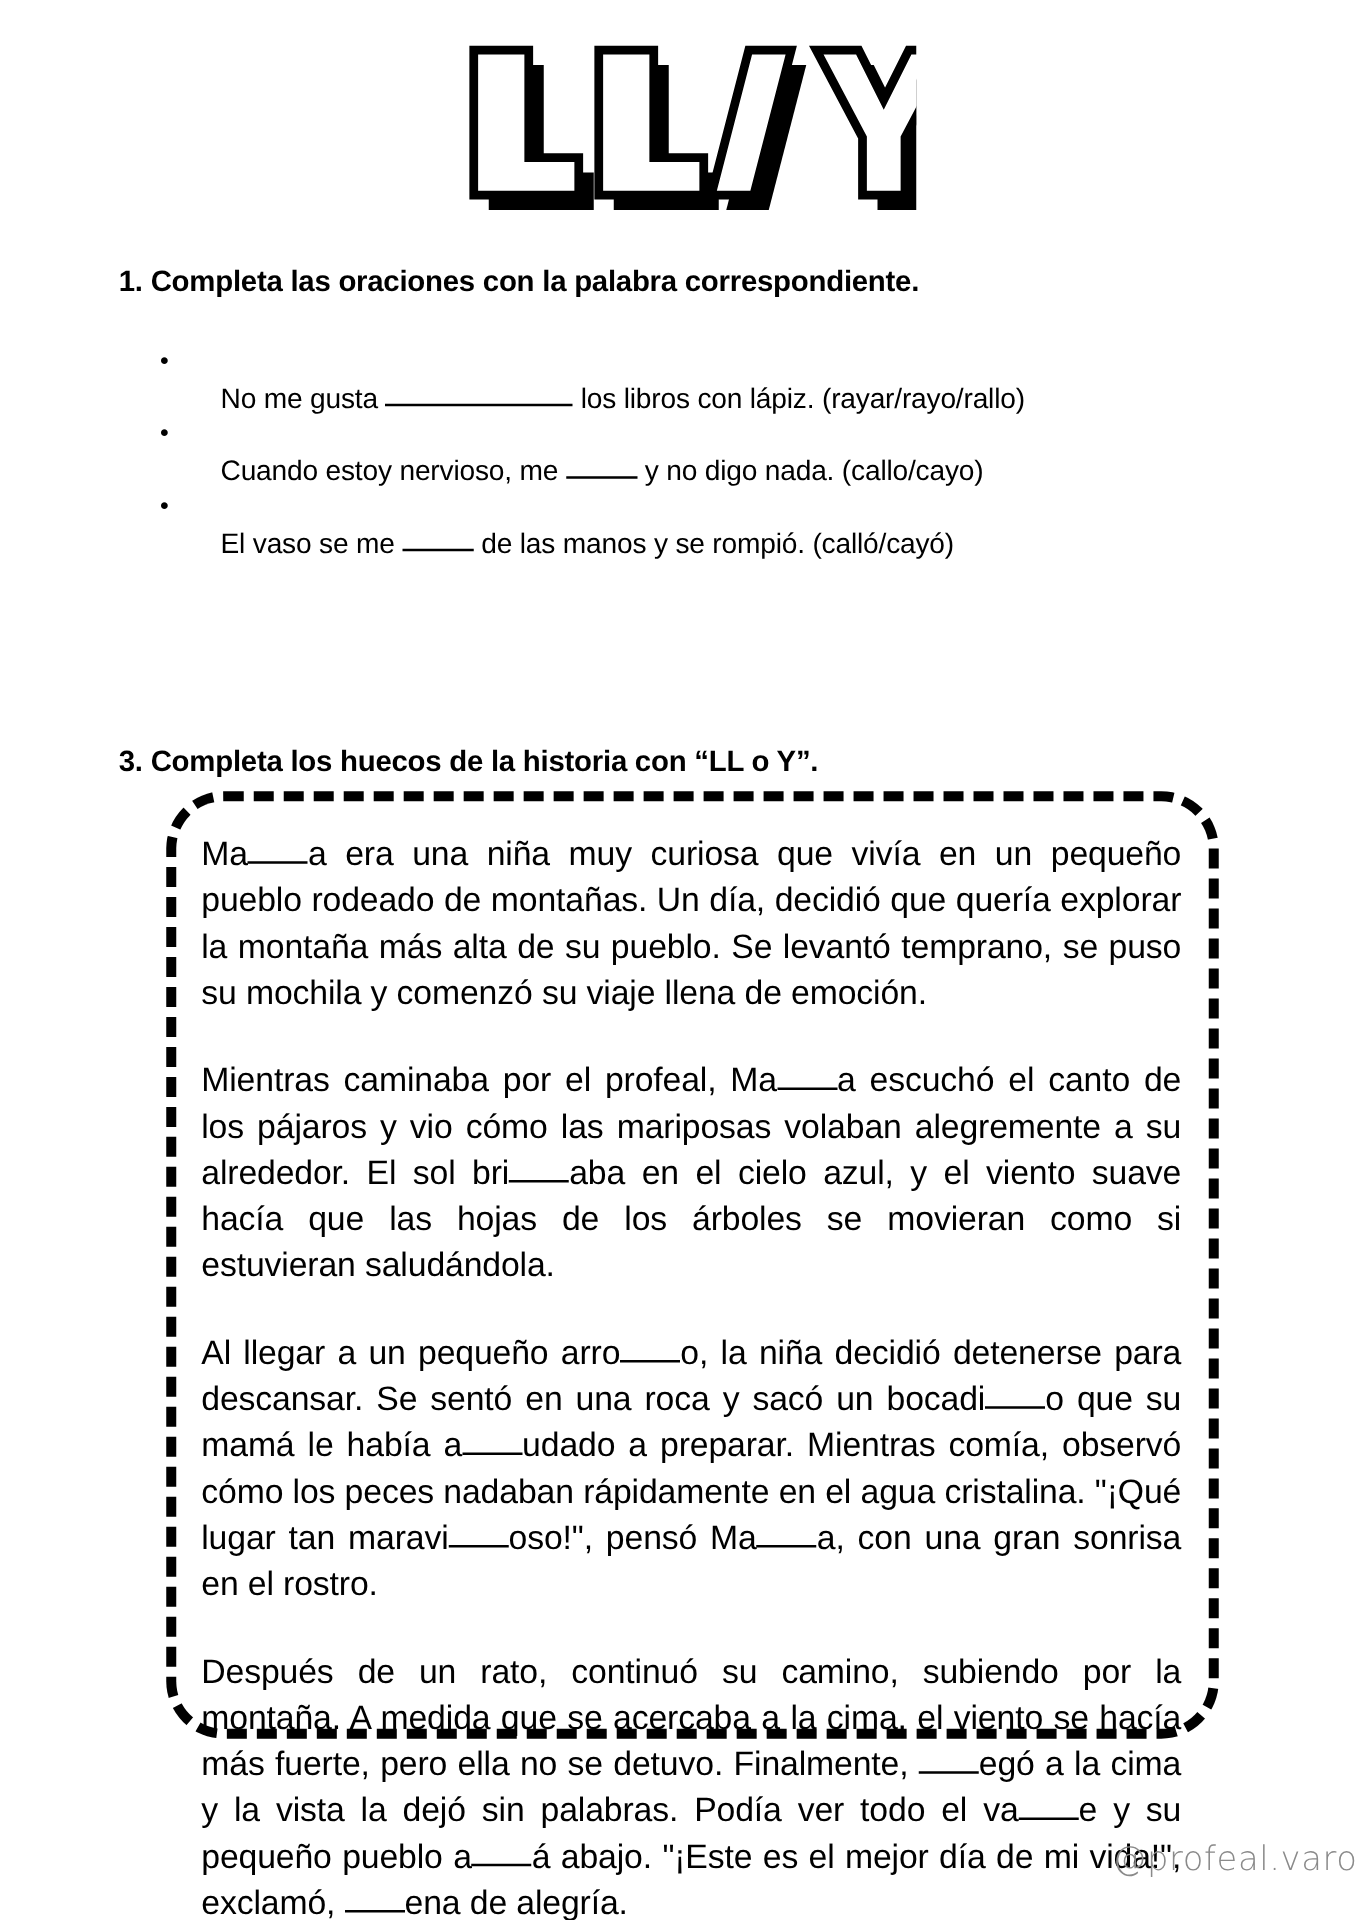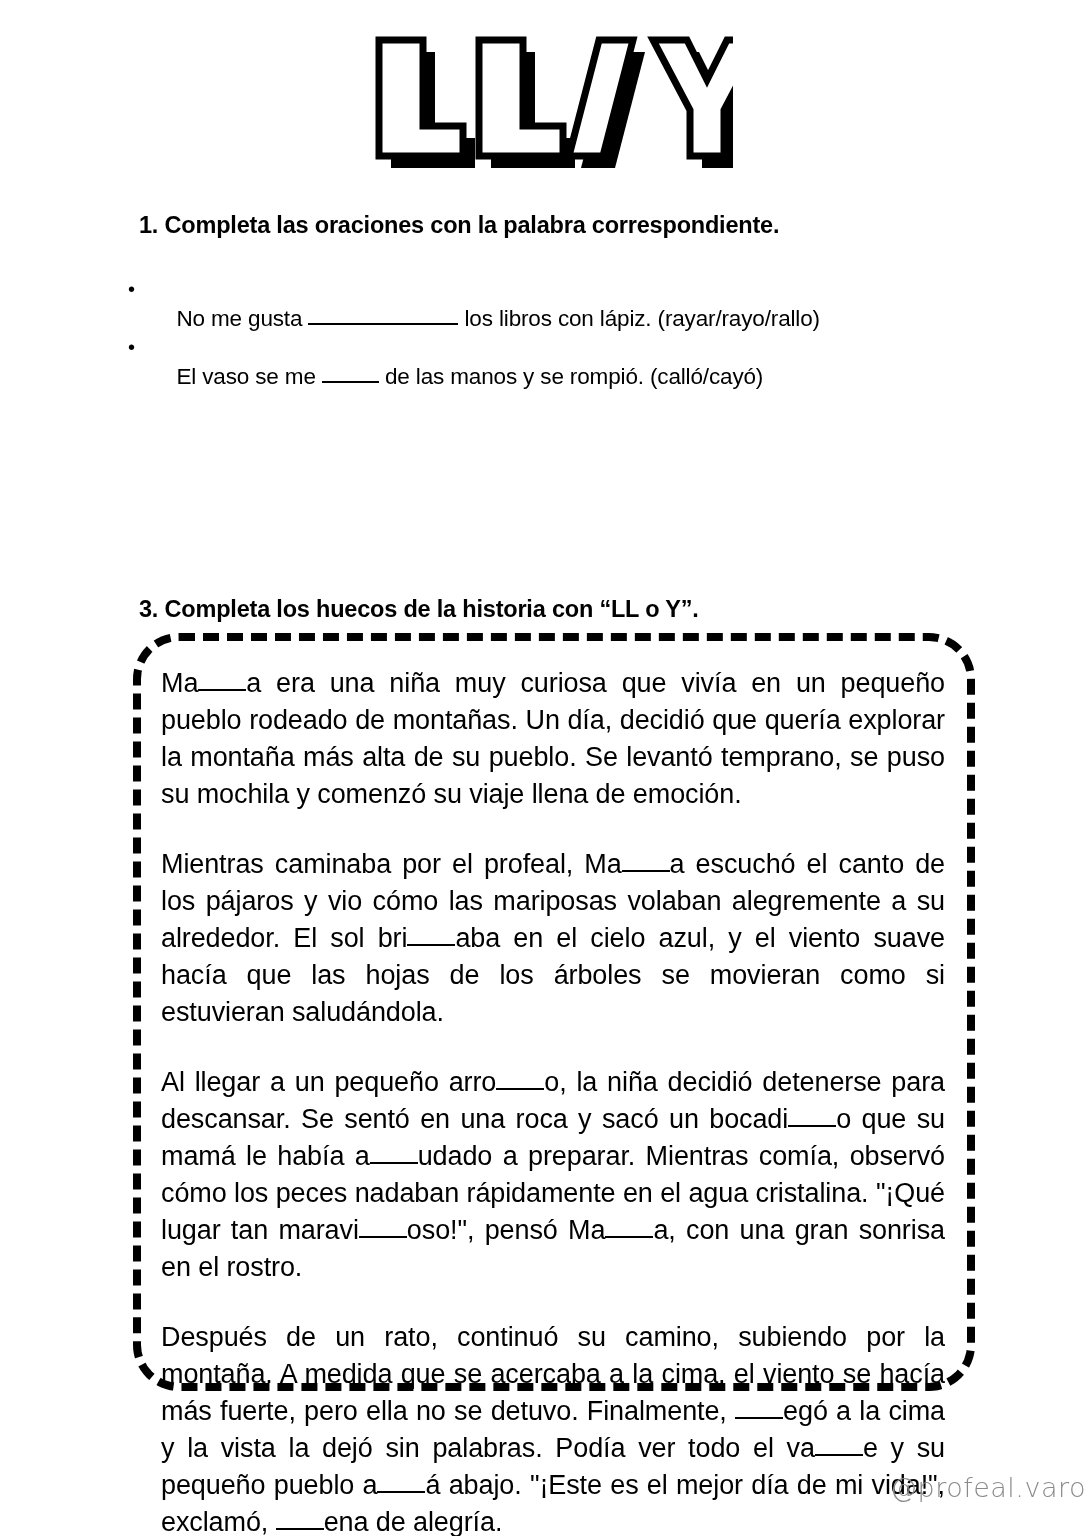--- a/index.html
+++ b/index.html
@@ -31,21 +31,20 @@
 
   
   .section-heading {
     position: absolute;
     left: 95px;
     font-size: 23.5px;
     font-weight: bold;
     letter-spacing: -0.2px;
     color: #000;
     white-space: pre;
-    margin-left: 44px;
   }
   #heading-1 { top: 212px; }
   #heading-3 { top: 596px; }
 
   
   #exercise-1-list {
     position: absolute;
     top: 258px;
     left: 112px;
     width: 880px;
@@ -152,20 +151,23 @@
   </svg>
 </div>
 
 <div class="section-heading" id="heading-1">1. Completa las oraciones con la palabra correspondiente.</div>
 
 <ul id="exercise-1-list">
   <li>
     <span>No me gusta </span><span class="blank-inline blank-long"></span><span> los libros con lápiz. (rayar/rayo/rallo)</span>
   </li>
   <li>
+    <span>Cuando estoy nervioso, me </span><span class="blank-inline blank-short"></span><span> y no digo nada. (callo/cayo)</span>
+  </li>
+  <li>
     <span>El vaso se me </span><span class="blank-inline blank-short"></span><span> de las manos y se rompió. (calló/cayó)</span>
   </li>
 </ul>
 
 <div class="section-heading" id="heading-3">3. Completa los huecos de la historia con “LL o Y”.</div>
 
 <div id="story-box">
   <div id="story-inner">
       <p><span>Ma</span><span class="gap"></span><span>a era una niña muy curiosa que vivía en un pequeño pueblo rodeado de montañas. Un día, decidió que quería explorar la montaña más alta de su pueblo. Se levantó temprano, se puso su mochila y comenzó su viaje llena de emoción.</span></p>
       <p><span>Mientras caminaba por el profeal, Ma</span><span class="gap"></span><span>a escuchó el canto de los pájaros y vio cómo las mariposas volaban alegremente a su alrededor. El sol bri</span><span class="gap"></span><span>aba en el cielo azul, y el viento suave hacía que las hojas de los árboles se movieran como si estuvieran saludándola.</span></p>

